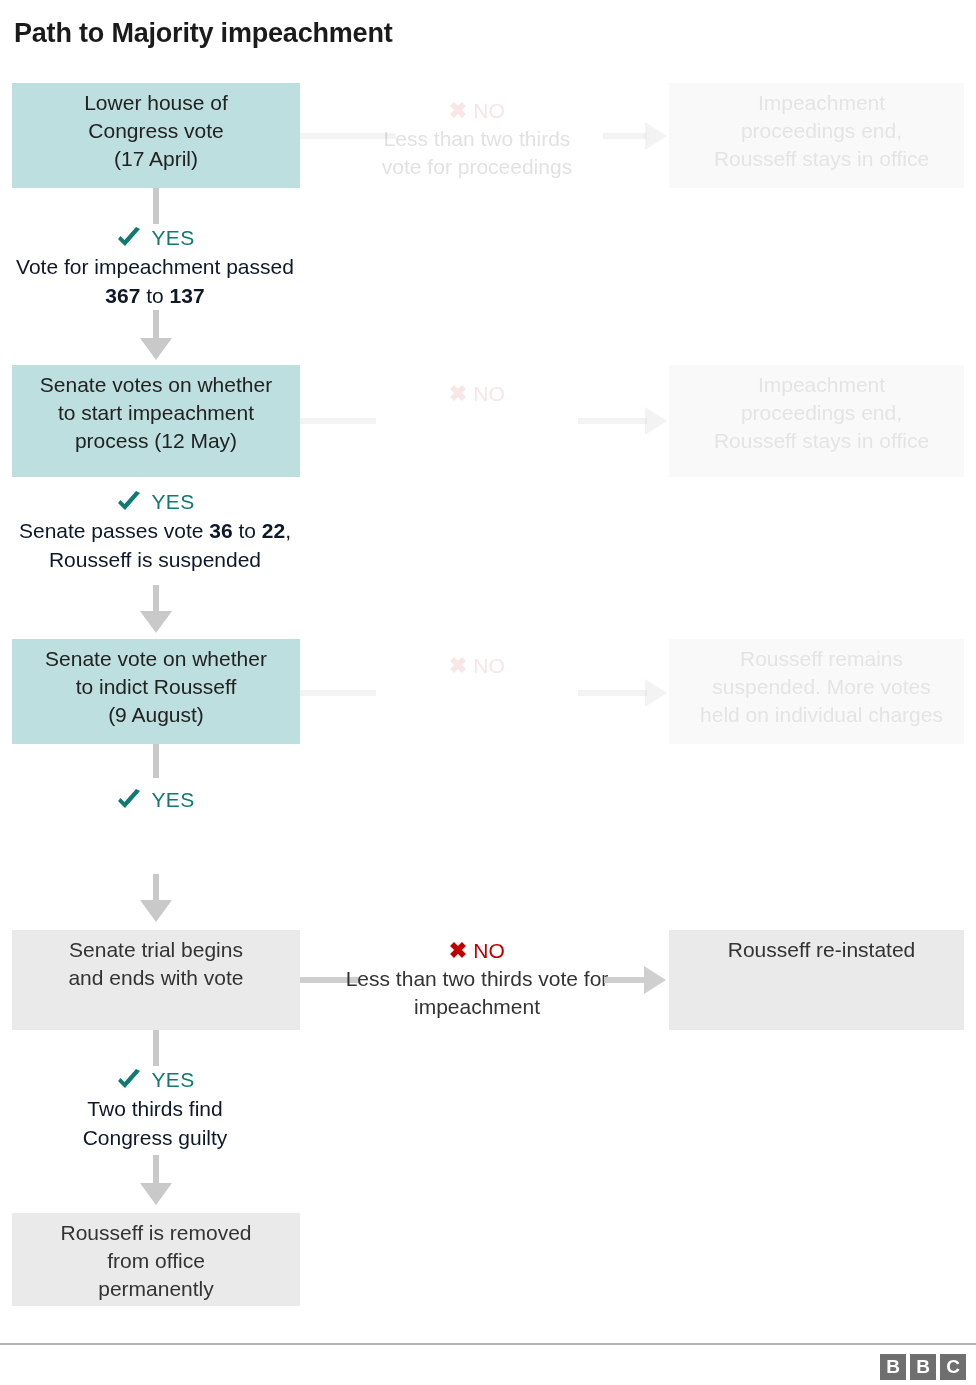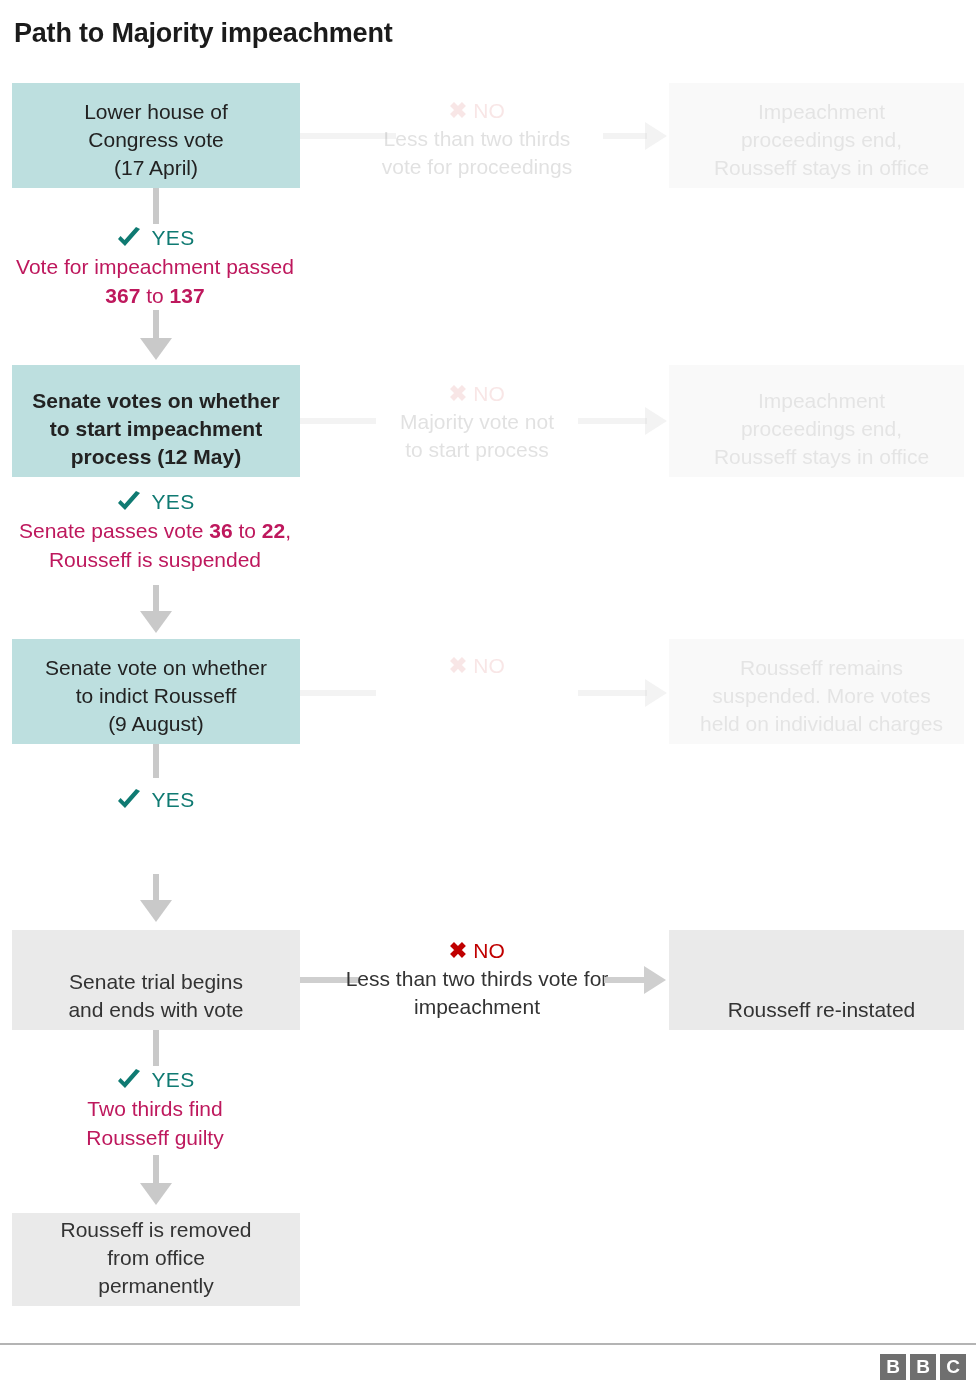--- a/index.html
+++ b/index.html
@@ -24,21 +24,21 @@
     font-size: 27px;
     font-weight: bold;
     color: #1b1b1b;
     letter-spacing: -0.2px;
   }
 
   
   .box {
     position: absolute;
     display: flex;
-    align-items: flex-end;
+    align-items: flex-start;
     justify-content: center;
     text-align: center;
     font-size: 21px;
     line-height: 28px;
     padding: 6px 10px;
   }
   .box-teal { background: #bddfdf; color: #222222; }
   .box-grey { background: #eaeaea; color: #333333; }
 
   .left-box  { left: 12px;  width: 288px; }
@@ -117,21 +117,21 @@
     align-items: center;
     justify-content: center;
     gap: 10px;
     color: #0f7a72;
     letter-spacing: 0.3px;
   }
   .yes-check { display: inline-block; line-height: 0; }
   .yes-desc {
     font-size: 21px;
     line-height: 29px;
-    color: #be185d;
+    color: #0f172a;
     margin-top: 2px;
   }
   .yes-desc b { font-weight: bold; }
 
   
   .faded { opacity: 0.26; }
 
   
   .footer-rule {
     position: absolute;
@@ -196,34 +196,32 @@
     </span>
     <span>YES</span>
   </div>
   <div class="yes-desc">
     <span>Vote for impeachment passed </span><b>367</b><span> to </span><b>137</b>
   </div>
 </div>
 <div class="vline" style="top:310px; height:30px;"></div>
 <div class="varrow" style="top:338px;"></div>
 
-<div class="box box-teal left-box" style="top:365px; height:112px;font-weight:bold;">
+<div class="box box-teal left-box" style="top:365px; height:112px;">
   <span style="white-space:pre-line">Senate votes on whether
 to start impeachment
 process (12 May)</span>
 </div>
 
 <div class="hline faded" style="left:300px; top:418px; width:76px;"></div>
 <div class="no-branch faded" style="top:381px;">
   <div class="no-label" style="color:#e6a0a0;">
     <span class="no-x">✖</span>
     <span class="no-word">NO</span>
   </div>
-  <div class="no-desc" style="white-space:pre-line">Majority vote not
-to start process</div>
 </div>
 <div class="hline faded" style="left:578px; top:418px; width:69px;"></div>
 <div class="harrow faded" style="left:645px; top:407px;"></div>
 
 <div class="box box-grey right-box faded" style="top:365px; height:112px;">
   <span style="white-space:pre-line; color:#9a9a9a">Impeachment
 proceedings end,
 Rousseff stays in office</span>
 </div>
 
@@ -304,21 +302,21 @@
 <div class="yes-branch" style="top:1068px;">
   <div class="yes-label">
     <span class="yes-check">
       <svg width="26" height="22" viewBox="0 0 26 22">
           <path d="M2 12 L9 19 L24 2 L20 0 L8.5 13 L4.5 9 Z" fill="#0f7a72"></path>
         </svg>
     </span>
     <span>YES</span>
   </div>
   <div class="yes-desc" style="white-space:pre-line">Two thirds find
-Rousseff guilty</div>
+Congress guilty</div>
 </div>
 <div class="vline" style="top:1155px; height:30px;"></div>
 <div class="varrow" style="top:1183px;"></div>
 
 <div class="box box-grey left-box" style="top:1213px; height:93px;">
   <span style="white-space:pre-line">Rousseff is removed
 from office
 permanently</span>
 </div>
 

